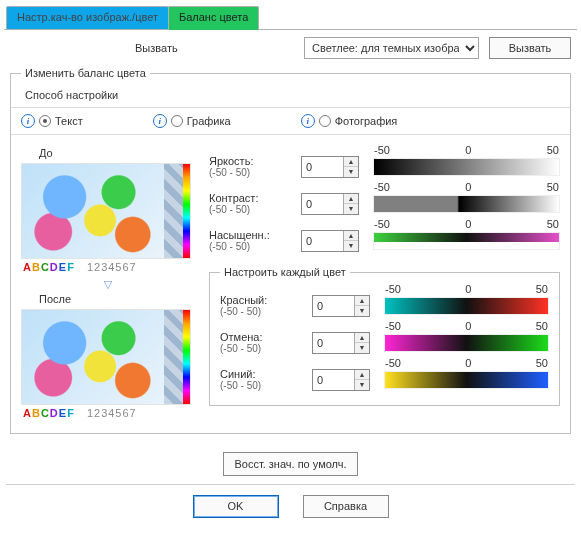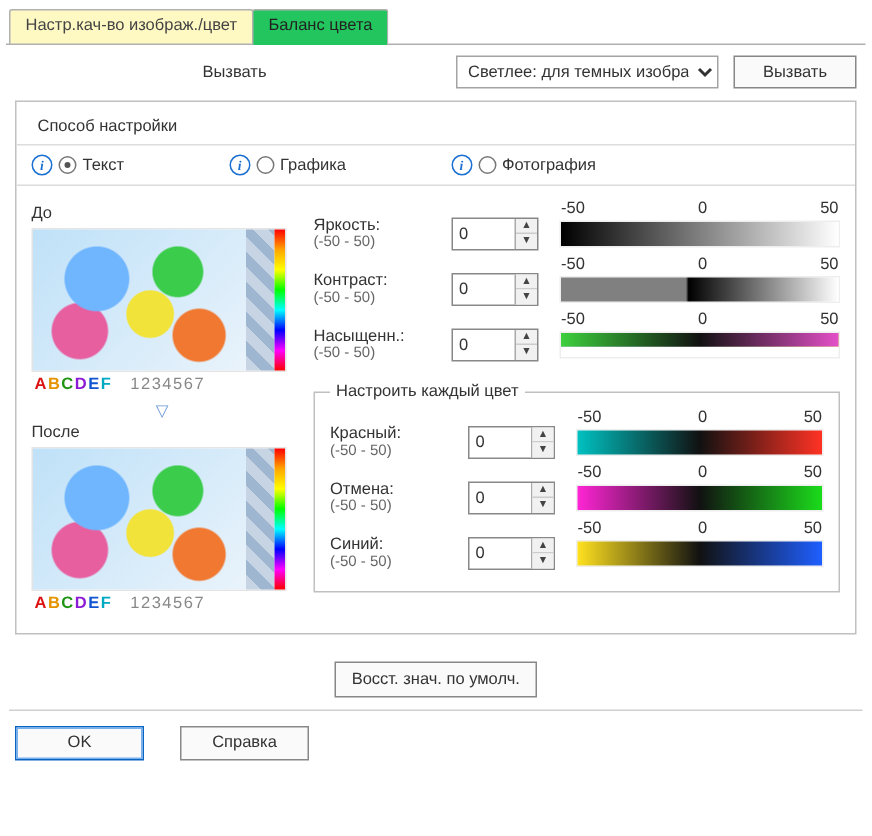--- a/index.html
+++ b/index.html
@@ -1,18 +1,18 @@
 <!DOCTYPE html>
 <html><head>
 <meta charset="utf-8">
 <style>
 *{box-sizing:border-box;margin:0;padding:0;font-family:"Segoe UI",Tahoma,Arial,sans-serif;font-size:11px;color:#333}
 body{background:#fff;width:581px;height:557px;position:relative}
 .tabs{display:flex;height:24px;margin:6px 0 0 6px}
-.tab{border:1px solid #b0b0b0;border-bottom:none;padding:4px 10px;background:#fef9c3;margin-right:-1px;color:#444;cursor:default;border-radius:2px 2px 0 0}
+.tab{border:1px solid #b0b0b0;border-bottom:none;padding:4px 10px;background:#0ea5e9;margin-right:-1px;color:#444;cursor:default;border-radius:2px 2px 0 0}
 .tab.active{background:#22c55e;position:relative;z-index:2;color:#222}
 .tabline{border-top:1px solid #b0b0b0;position:relative;top:-1px;margin:0 4px}
 .topbar{display:flex;align-items:center;padding:6px 10px 8px 10px}
 .topbar .call{margin-left:125px}
 .selwrap{margin-left:auto;display:flex;gap:10px;align-items:center}
 select.combo, select.method{height:22px;border:1px solid #a4a4a4;background:#fff;padding:1px 3px;font-size:11px}
 select.combo{width:175px}
 .btn{border:1px solid #888;background:#fafafa;padding:3px 0;text-align:center;cursor:default;width:82px;height:22px;line-height:14px}
 .pane{padding:0 10px 6px 10px}
 fieldset{border:1px solid #c0c0c0;padding:8px 10px 10px 10px;position:relative;margin-bottom:10px}
@@ -21,21 +21,21 @@
 .method-row label{display:block;margin-bottom:3px}
 select.method{width:186px}
 .cats{display:flex;align-items:center;border-top:1px solid #dcdcdc;border-bottom:1px solid #dcdcdc;margin:6px -10px 10px -10px;padding:6px 10px}
 .cat{display:flex;align-items:center;gap:4px}
 .cat + .cat{margin-left:70px}
 .info{width:14px;height:14px;border-radius:50%;border:1px solid #1a6fd1;color:#1a6fd1;font-style:italic;font-weight:bold;font-family:Georgia,serif;display:inline-flex;align-items:center;justify-content:center;font-size:9px;line-height:1;text-align:center}
 .radio{appearance:none;width:12px;height:12px;border-radius:50%;border:1px solid #777;display:inline-block;position:relative;background:#fff}
 .radio.sel::after{content:"";position:absolute;inset:3px;border-radius:50%;background:#555}
 .cols{display:flex;gap:14px}
 .lcol{width:174px}
-.plabel{margin:2px 0 4px 0}
+.plabel{margin:2px 0 4px 18px}
 .thumb{width:170px;height:96px;border:1px solid #e4e4e4;display:flex}
 .timg{flex:1;background:radial-gradient(circle at 30% 35%,#6fb6ff 0 18%,transparent 19%),radial-gradient(circle at 55% 60%,#f2e33a 0 16%,transparent 17%),radial-gradient(circle at 68% 30%,#3bcc4b 0 14%,transparent 15%),radial-gradient(circle at 22% 72%,#e85fa0 0 14%,transparent 15%),radial-gradient(circle at 78% 75%,#f07830 0 13%,transparent 14%),linear-gradient(135deg,#bfe1f8,#e9f3fb)}
 .tside{width:26px;display:flex}
 .cube{flex:1;background:repeating-linear-gradient(45deg,#c7d4e4 0 7px,#9fb6d0 7px 14px)}
 .hue{width:7px;background:linear-gradient(to bottom,red,orange,yellow,lime,cyan,blue,magenta,red)}
 .trow{display:flex;align-items:baseline;gap:12px;padding:2px 2px 4px 2px;font-size:12px}
 .trow .L{font-weight:bold;letter-spacing:1px}
 .trow .L span:nth-child(1){color:#d11}
 .trow .L span:nth-child(2){color:#e59400}
 .trow .L span:nth-child(3){color:#1e9412}
@@ -63,21 +63,21 @@
 .g-sat2{height:9px;bottom:0;top:auto}
 .sat1{background:linear-gradient(to right,#4b9e9e,#111,#d6cf30)}
 .sat2{background:linear-gradient(to right,#3dd03d,#111,#e450c8)}
 .subfs{margin-top:6px}
 .g-rc{background:linear-gradient(to right,#00c1c1,#111,#ff3224)}
 .g-mg{background:linear-gradient(to right,#ff25d5,#111,#1bdc1b)}
 .g-yb{background:linear-gradient(to right,#ffe11f,#111,#1f5fff)}
 .resetrow{display:flex;justify-content:center;padding:2px 10px 8px}
 .reset{border:1px solid #888;background:#fafafa;padding:4px 10px;height:24px}
 .sep{height:1px;background:#d0d0d0;margin:0 6px}
-.dlgbtns{display:flex;justify-content:flex-start;gap:24px;padding:10px 10px 0}
+.dlgbtns{display:flex;justify-content:center;gap:24px;padding:10px 10px 0}
 .dbtn{border:1px solid #888;background:#fafafa;width:86px;height:23px;line-height:15px;text-align:center}
 .dbtn.primary{border:1px solid #0a64c2;outline:1px solid #76b1ee;outline-offset:-2px}
 </style>
 </head>
 <body>
 
 <div class="tabs">
   <div class="tab">Настр.кач-во изображ./цвет</div>
   <div class="tab active">Баланс цвета</div>
 </div>
@@ -88,20 +88,21 @@
   <div class="selwrap">
     <select class="combo">
       <option>Светлее: для темных изображ</option>
     </select>
     <button class="btn">Вызвать</button>
   </div>
 </div>
 
 <div class="pane">
 <fieldset>
+  <legend>Изменить баланс цвета</legend>
 
   <div class="method-row">
     <label>Способ настройки</label>
   </div>
 
   <div class="cats">
     <div class="cat">
       <span class="info">i</span>
       <span class="radio sel"></span>
       <span>Текст</span>

